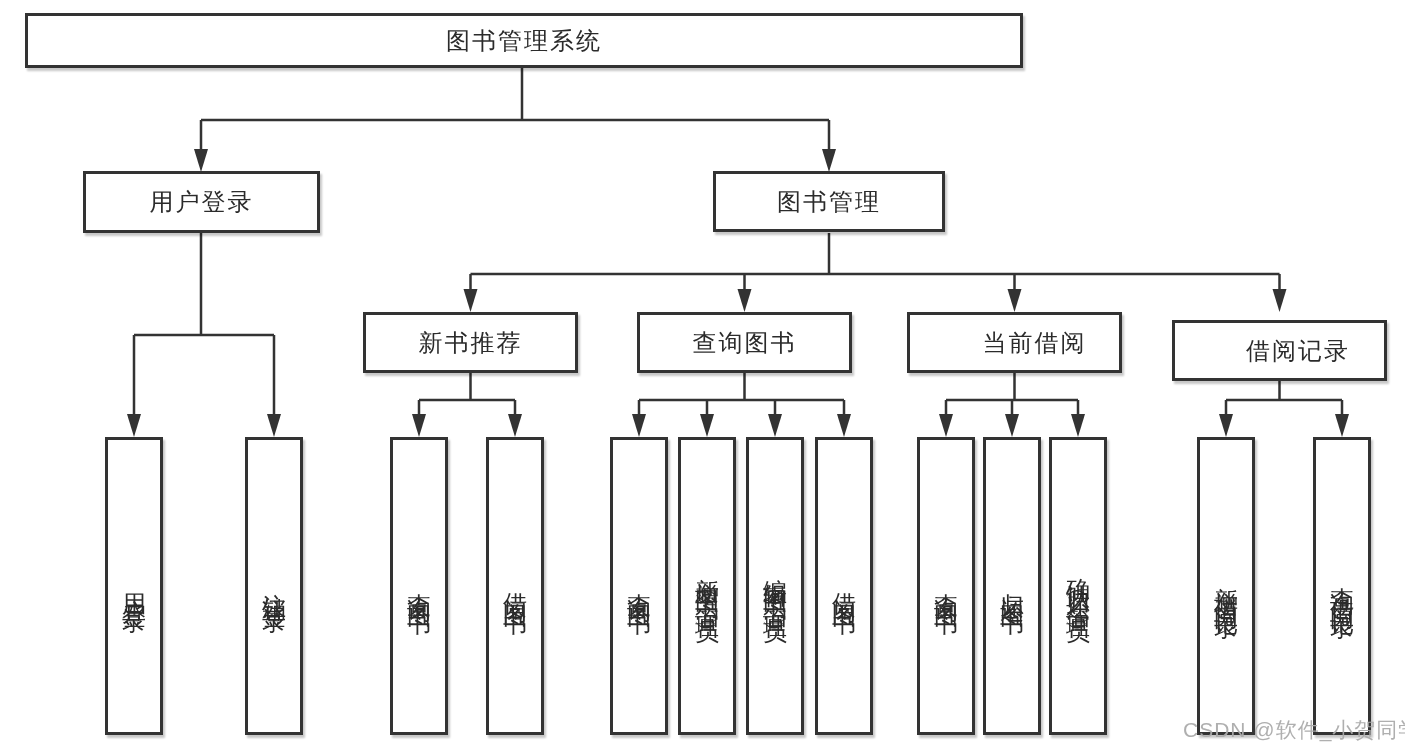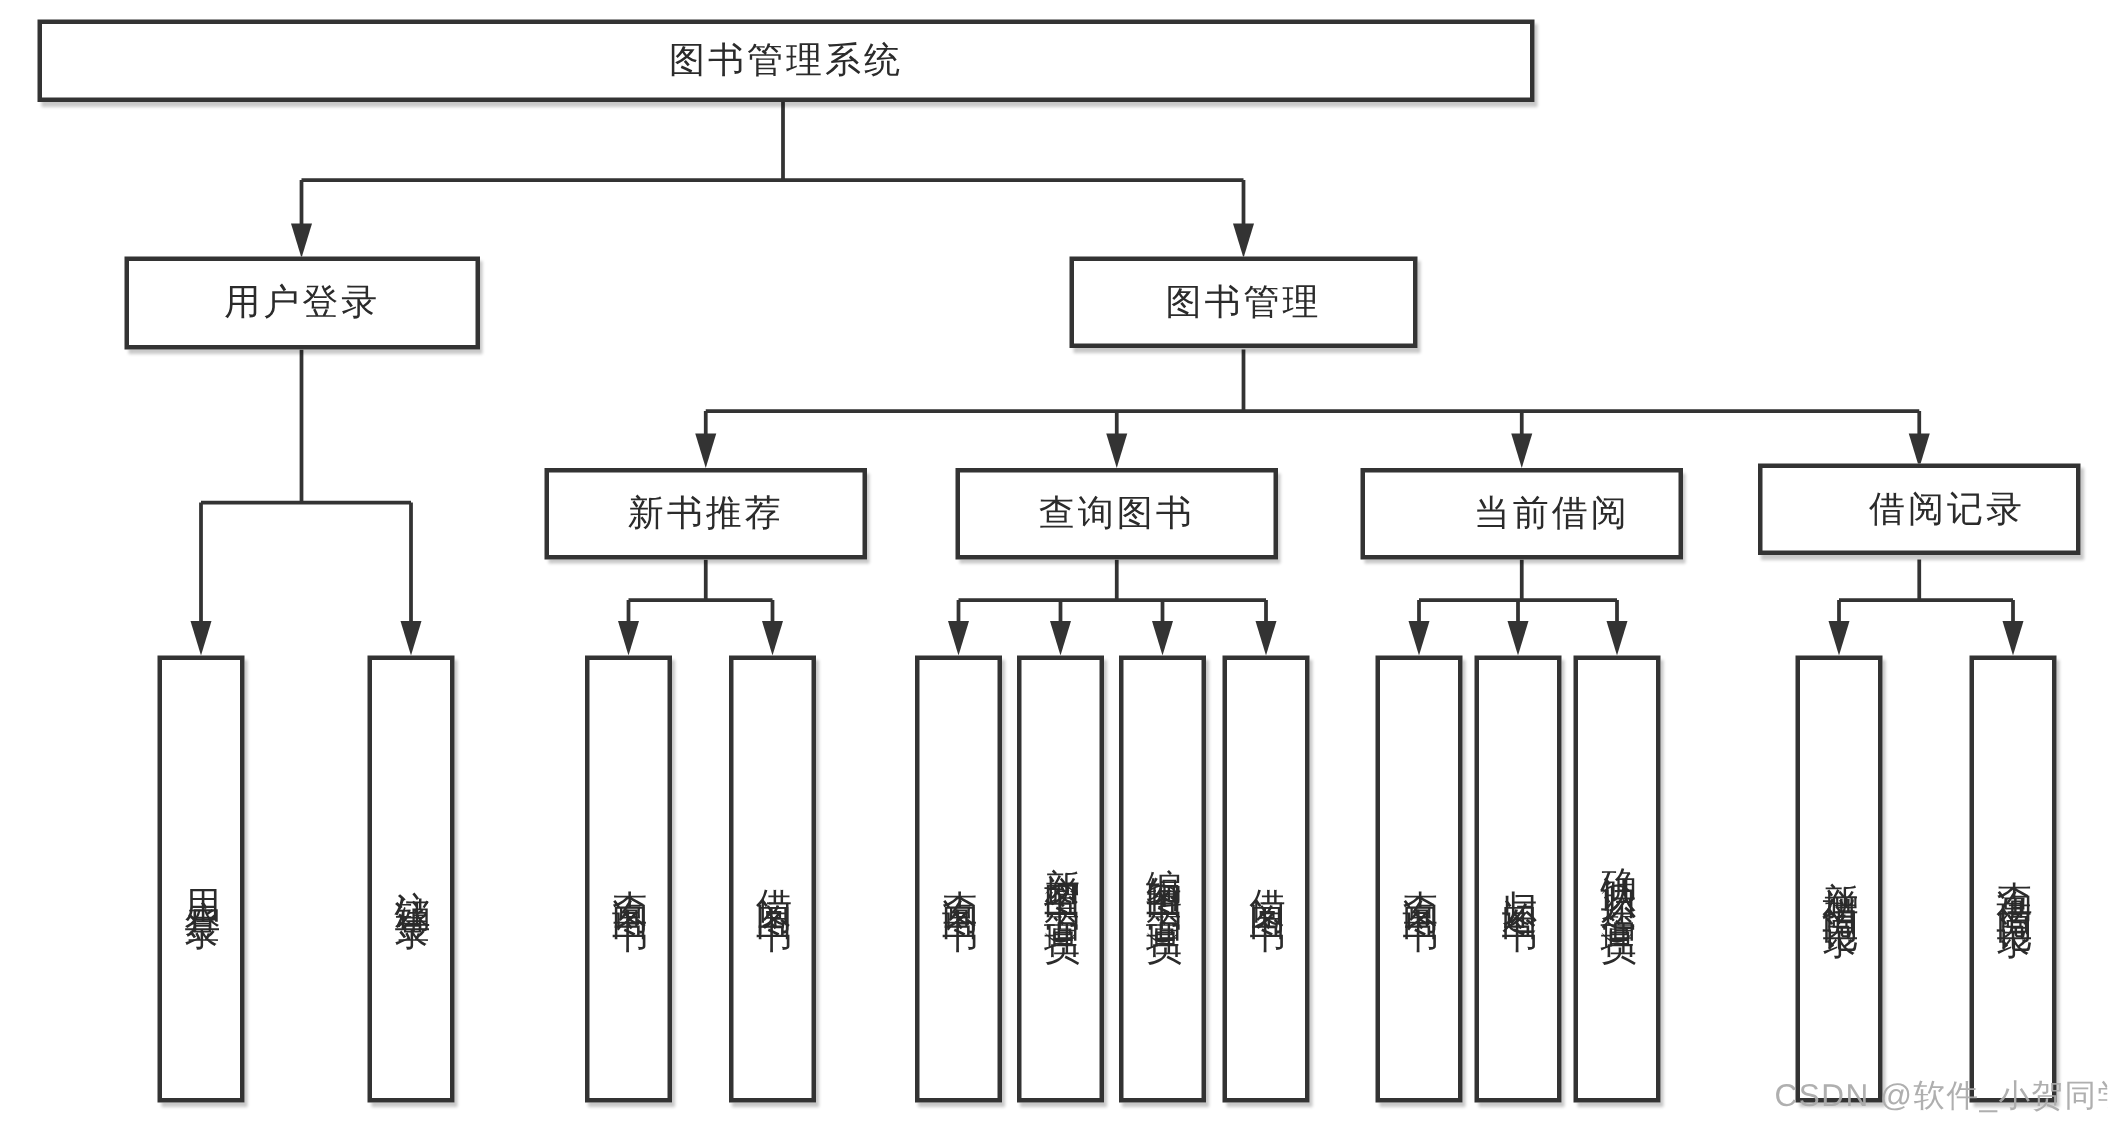--- a/index.html
+++ b/index.html
@@ -58,21 +58,21 @@
     white-space: nowrap;
     z-index: 3;
   }
   
   .n-root { left: 25px;  top: 13px;  width: 998px; height: 55px; }
   .n-l2a  { left: 83px;  top: 171px; width: 237px; height: 62px; }
   .n-l2b  { left: 713px; top: 171px; width: 232px; height: 61px; }
   .n-l3a  { left: 363px; top: 312px; width: 215px; height: 61px; }
   .n-l3b  { left: 637px; top: 312px; width: 215px; height: 61px; }
   .n-l3c  { left: 907px; top: 312px; width: 215px; height: 61px; padding-left: 40px; }
-  .n-l3d  { left: 1172px;top: 309px; width: 215px; height: 61px; padding-left: 37px; }
+  .n-l3d  { left: 1172px;top: 320px; width: 215px; height: 61px; padding-left: 37px; }
   .leaf   { top: 437px; width: 58px; height: 298px; }
   .n-f1  { left: 105px; }
   .n-f2  { left: 245px; }
   .n-f3  { left: 390px; }
   .n-f4  { left: 486px; }
   .n-f5  { left: 610px; }
   .n-f6  { left: 678px; }
   .n-f7  { left: 746px; }
   .n-f8  { left: 815px; }
   .n-f9  { left: 917px; }

